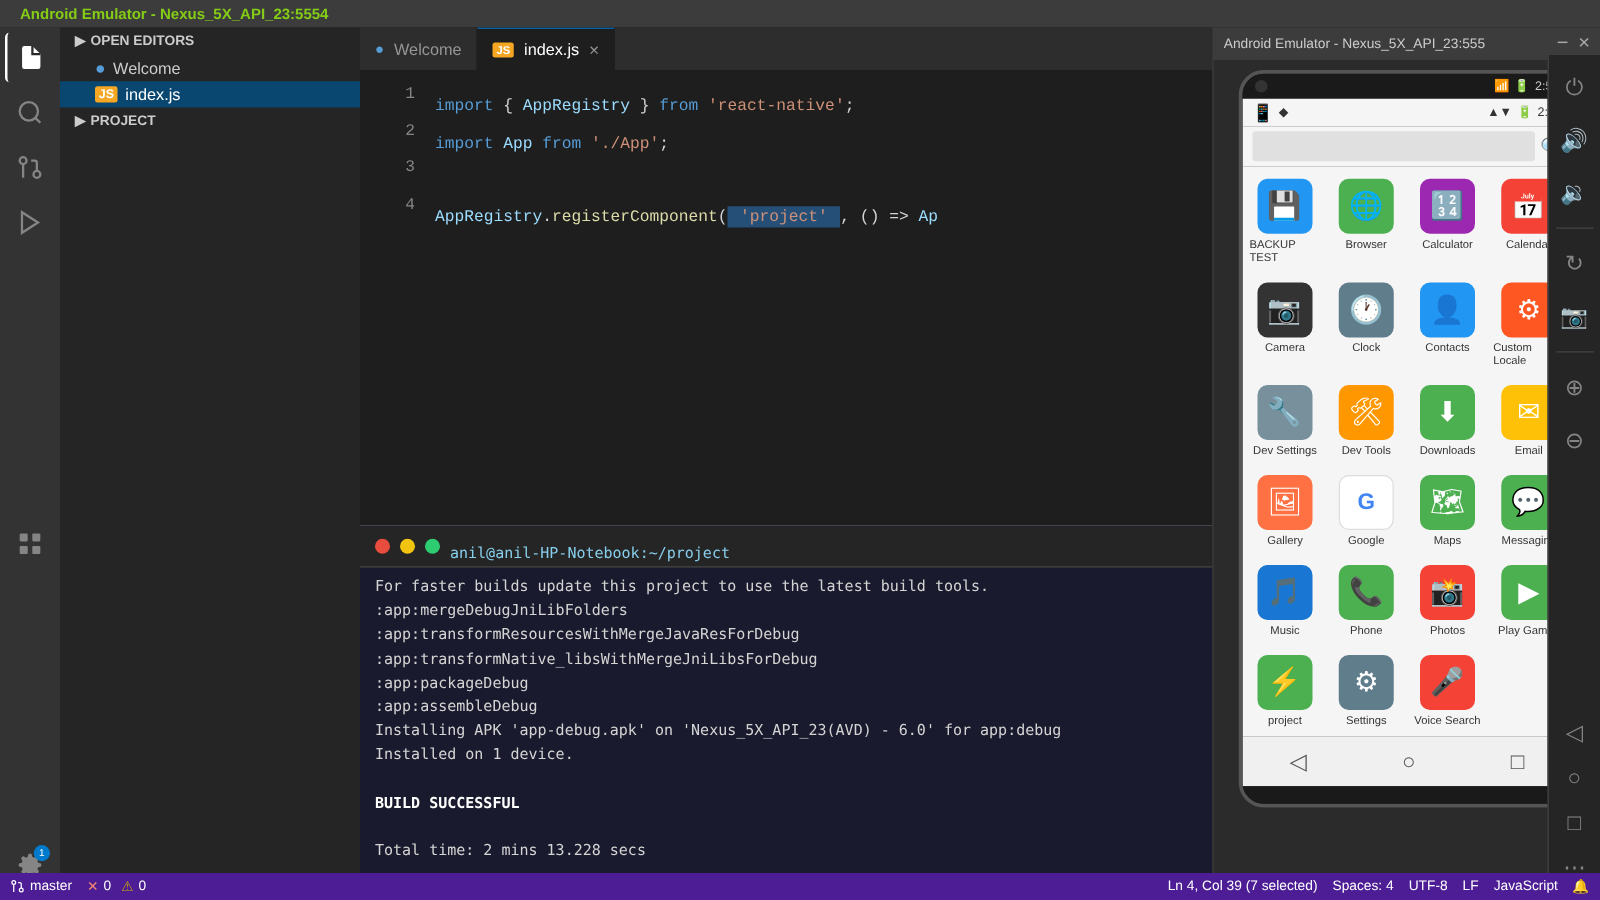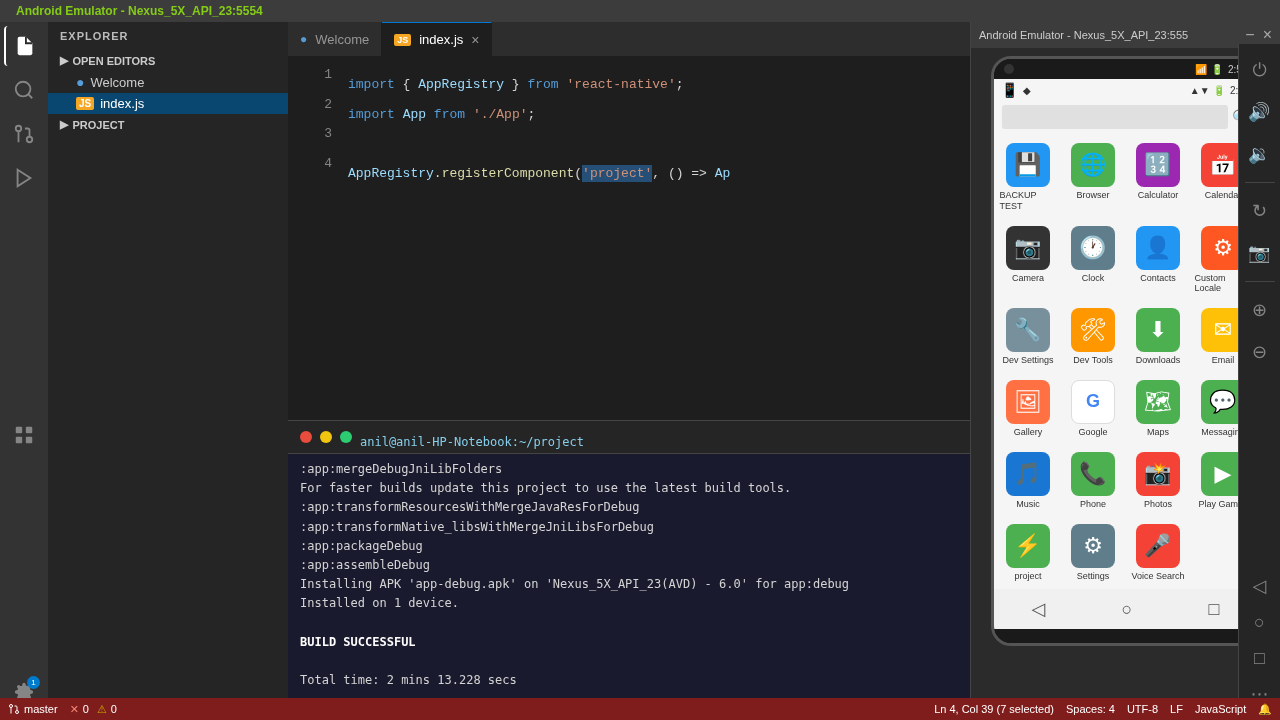--- a/index.html
+++ b/index.html
@@ -368,21 +368,21 @@
       border-radius: 4px;
     }
 
     
     #status-bar {
       position: fixed;
       bottom: 0;
       left: 0;
       right: 0;
       height: 22px;
-      background: #7f1d1d;
+      background: #4c1d95;
       display: flex;
       align-items: center;
       padding: 0 8px;
       font-size: 11px;
       color: #fff;
       justify-content: space-between;
       z-index: 100;
     }
     .status-left, .status-right { display: flex; gap: 12px; align-items: center; }
     .status-item { display: flex; align-items: center; gap: 4px; }
@@ -460,21 +460,20 @@
         <svg width="20" height="20" viewBox="0 0 24 24" fill="currentColor">
             <path d="M12 15a3 3 0 1 0 0-6 3 3 0 0 0 0 6z"></path>
             <path d="M19.4 15a1.65 1.65 0 0 0 .33 1.82l.06.06a2 2 0 0 1-2.83 2.83l-.06-.06a1.65 1.65 0 0 0-1.82-.33 1.65 1.65 0 0 0-1 1.51V21a2 2 0 0 1-4 0v-.09A1.65 1.65 0 0 0 9 19.4a1.65 1.65 0 0 0-1.82.33l-.06.06a2 2 0 0 1-2.83-2.83l.06-.06A1.65 1.65 0 0 0 4.68 15a1.65 1.65 0 0 0-1.51-1H3a2 2 0 0 1 0-4h.09A1.65 1.65 0 0 0 4.6 9a1.65 1.65 0 0 0-.33-1.82l-.06-.06a2 2 0 0 1 2.83-2.83l.06.06A1.65 1.65 0 0 0 9 4.68a1.65 1.65 0 0 0 1-1.51V3a2 2 0 0 1 4 0v.09a1.65 1.65 0 0 0 1 1.51 1.65 1.65 0 0 0 1.82-.33l.06-.06a2 2 0 0 1 2.83 2.83l-.06.06A1.65 1.65 0 0 0 19.4 9a1.65 1.65 0 0 0 1.51 1H21a2 2 0 0 1 0 4h-.09a1.65 1.65 0 0 0-1.51 1z"></path>
           </svg>
         <span style="position:absolute;top:4px;right:4px;background:#007acc;color:#fff;font-size:8px;border-radius:50%;width:13px;height:13px;display:flex;align-items:center;justify-content:center;">1</span>
       </div>
     </div>
   </div>
 
   <div id="sidebar">
-    <div id="sidebar-header">EXPLORER</div>
     <div class="sidebar-section-title">
       <span>▶</span>
       <span>OPEN EDITORS</span>
     </div>
     <div class="sidebar-item">
       <span class="file-icon" style="color:#569cd6;">●</span>
       <span>Welcome</span>
     </div>
     <div class="sidebar-item active">
       <span class="file-icon" style="color:#f5a623; font-size:10px; background:#f5a623; color:#fff; padding:1px 3px; border-radius:2px; font-weight:bold;">JS</span>
@@ -508,34 +507,34 @@
       <div class="code-line">
         <span class="line-num">2</span>
         <span class="code-text"><span class="import-kw">import</span> <span style="color:#9cdcfe;">App</span> <span class="import-kw">from</span> <span class="str">'./App'</span>;</span>
       </div>
       <div class="code-line">
         <span class="line-num">3</span>
         <span class="code-text">&nbsp;</span>
       </div>
       <div class="code-line">
         <span class="line-num">4</span>
-        <span class="code-text"><span style="color:#9cdcfe;">AppRegistry</span>.<span class="fn">registerComponent</span>(<span class="str" style="background:#264f78;padding:1px 0;">'project'</span>, () =&gt; <span style="color:#9cdcfe;">Ap</span></span>
+        <span class="code-text"><span style="color:#9cdcfe;">AppRegistry</span>.<span class="fn">registerComponent</span>(<span class="str" style="background:#264f78;padding:1px 10px;">'project'</span>, () =&gt; <span style="color:#9cdcfe;">Ap</span></span>
       </div>
     </div>
 
     <div id="terminal-area">
       <div id="terminal-header">
         <div class="terminal-dot dot-red"></div>
         <div class="terminal-dot dot-yellow"></div>
         <div class="terminal-dot dot-green"></div>
         <span id="terminal-path">anil@anil-HP-Notebook:~/project</span>
       </div>
       <div id="terminal-content">
+        <div class="t-normal">For faster builds update this project to use the latest build tools.</div>
         <div class="t-normal">:app:mergeDebugJniLibFolders</div>
-        <div class="t-normal">For faster builds update this project to use the latest build tools.</div>
         <div class="t-normal">:app:transformResourcesWithMergeJavaResForDebug</div>
         <div class="t-normal">:app:transformNative_libsWithMergeJniLibsForDebug</div>
         <div class="t-normal">:app:packageDebug</div>
         <div class="t-normal">:app:assembleDebug</div>
         <div class="t-normal">Installing APK 'app-debug.apk' on 'Nexus_5X_API_23(AVD) - 6.0' for app:debug</div>
         <div class="t-normal">Installed on 1 device.</div>
         <div>&nbsp;</div>
         <div class="t-white">BUILD SUCCESSFUL</div>
         <div>&nbsp;</div>
         <div class="t-normal">Total time: 2 mins 13.228 secs</div>

